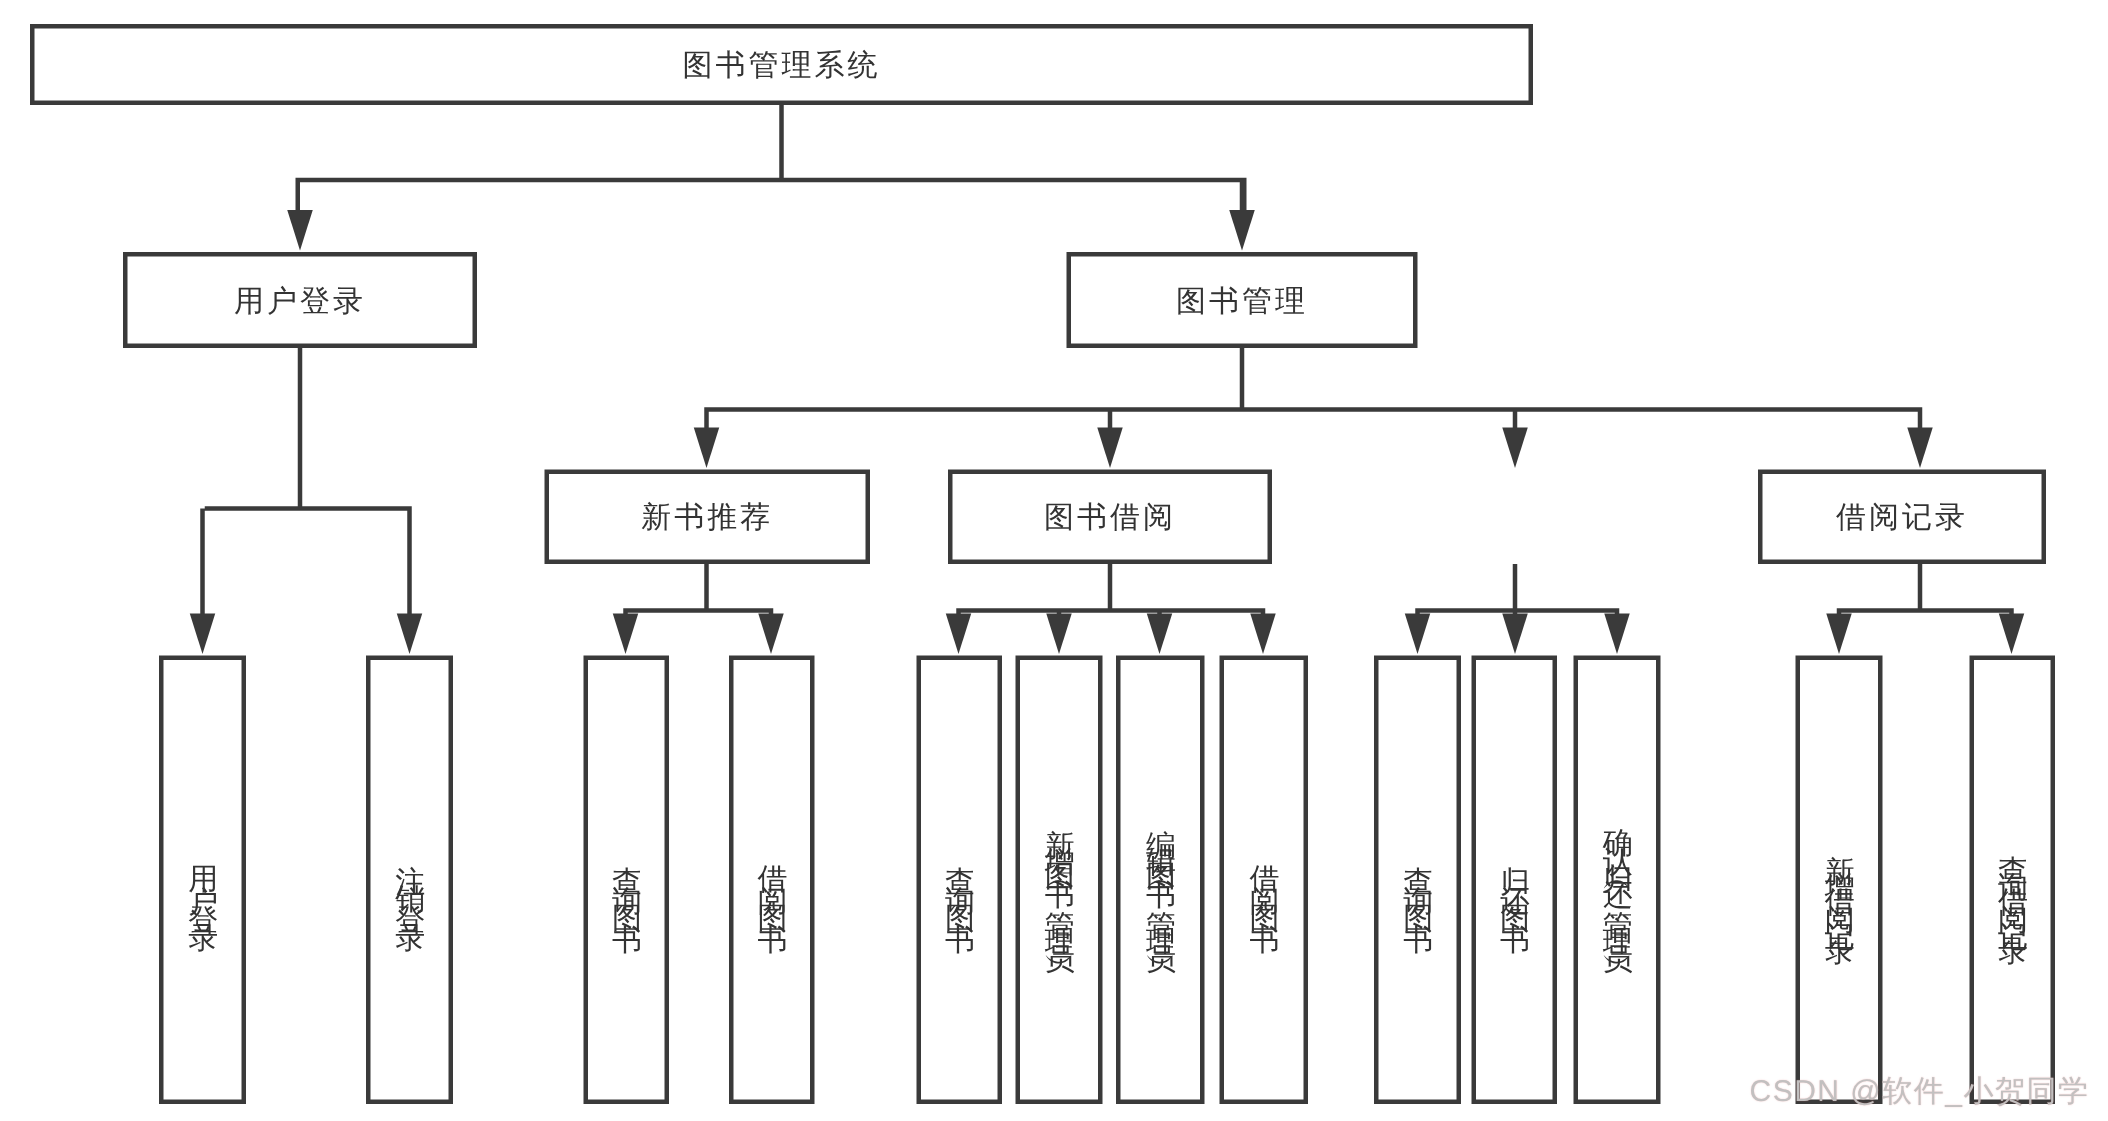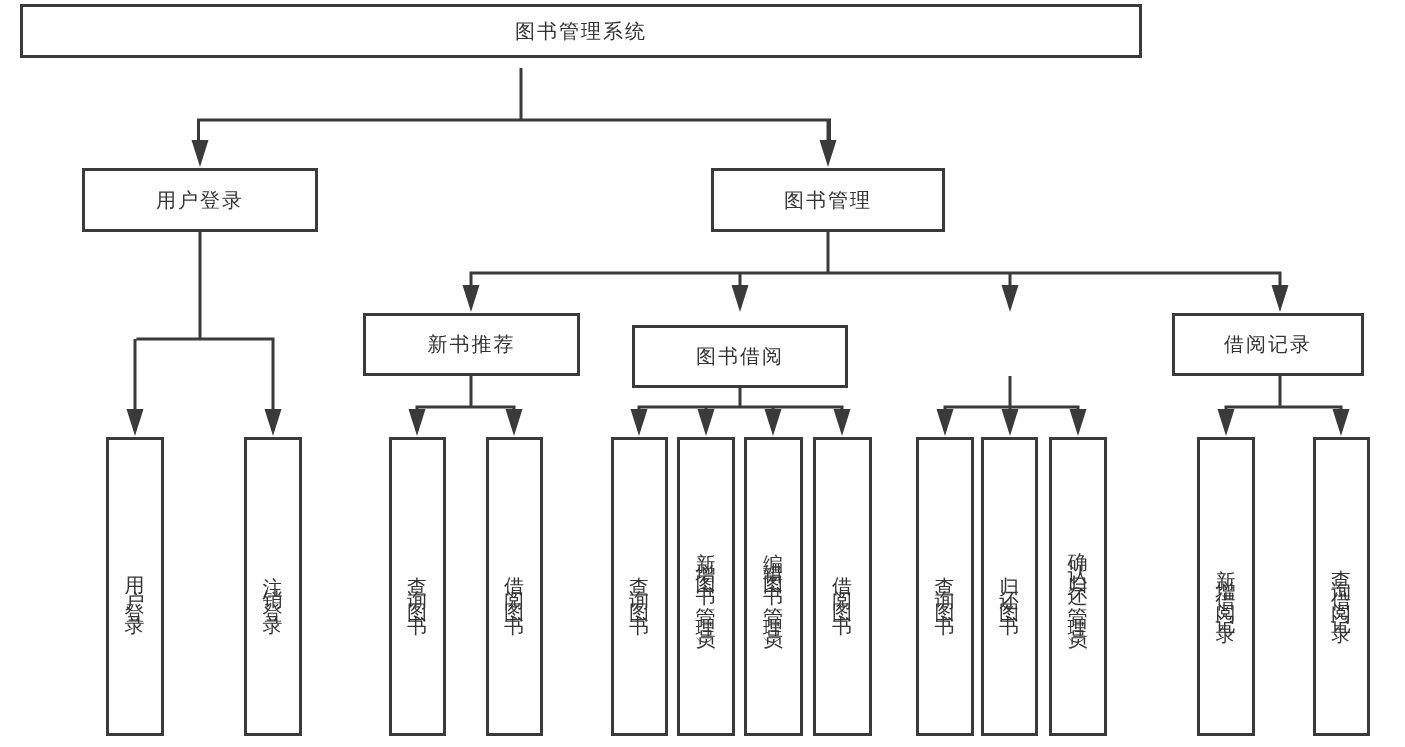--- a/index.html
+++ b/index.html
@@ -84,35 +84,35 @@
     <use href="#ah" x="706" y="436"></use>
     <use href="#ah" x="773" y="436"></use>
     <use href="#ah" x="842" y="436"></use>
     <use href="#ah" x="945" y="436"></use>
     <use href="#ah" x="1010" y="436"></use>
     <use href="#ah" x="1078" y="436"></use>
     <use href="#ah" x="1226" y="436"></use>
     <use href="#ah" x="1341" y="436"></use>
   </svg>
 
-  <div class="box h-box" style="left:20px;top:4px;width:1122px;height:54px">
+  <div class="box h-box" style="left:20px;top:16px;width:1002px;height:54px">
     <span>图书管理系统</span>
   </div>
 
   <div class="box h-box" style="left:82px;top:168px;width:236px;height:64px">
     <span>用户登录</span>
   </div>
   <div class="box h-box" style="left:363px;top:313px;width:217px;height:63px">
     <span>新书推荐</span>
   </div>
 
   <div class="box h-box" style="left:711px;top:168px;width:234px;height:64px">
     <span>图书管理</span>
   </div>
-  <div class="box h-box" style="left:632px;top:325px;width:216px;height:63px">
+  <div class="box h-box" style="left:632px;top:313px;width:216px;height:63px">
     <span>图书借阅</span>
   </div>
   <div class="box h-box" style="left:1172px;top:313px;width:192px;height:63px">
     <span>借阅记录</span>
   </div>
 
   <div class="box leaf" style="left:106px;top:437px;width:58px;height:299px">
     <span>用户登录</span>
   </div>
   <div class="box leaf" style="left:244px;top:437px;width:58px;height:299px">
@@ -145,14 +145,15 @@
   <div class="box leaf long" style="left:1049px;top:437px;width:58px;height:299px">
     <span>确认归还（管理员）</span>
   </div>
   <div class="box leaf long" style="left:1197px;top:437px;width:58px;height:299px">
     <span>新增借阅记录</span>
   </div>
   <div class="box leaf long" style="left:1313px;top:437px;width:57px;height:299px">
     <span>查询借阅记录</span>
   </div>
 
+  <div class="watermark">CSDN @软件_小贺同学</div>
 
 </div>
 
 </body></html>

